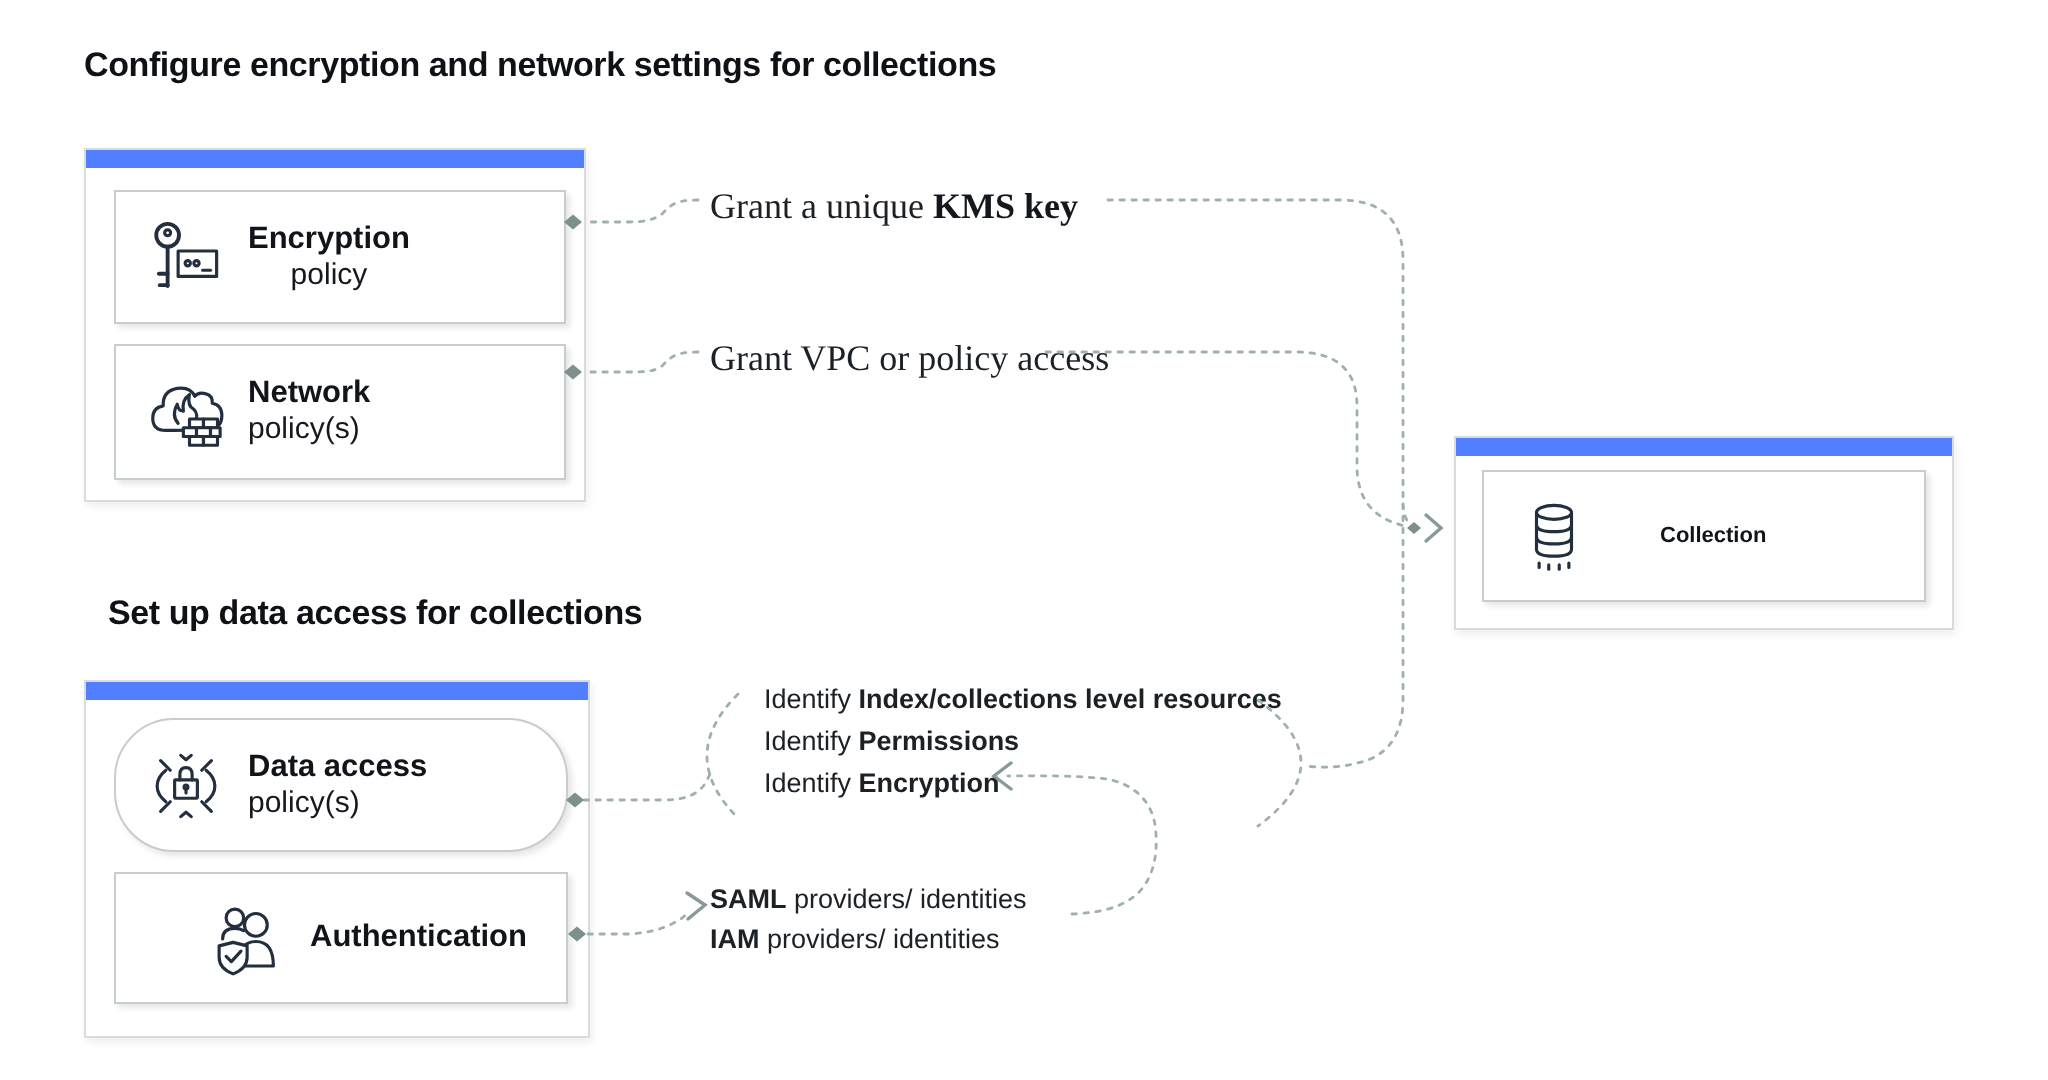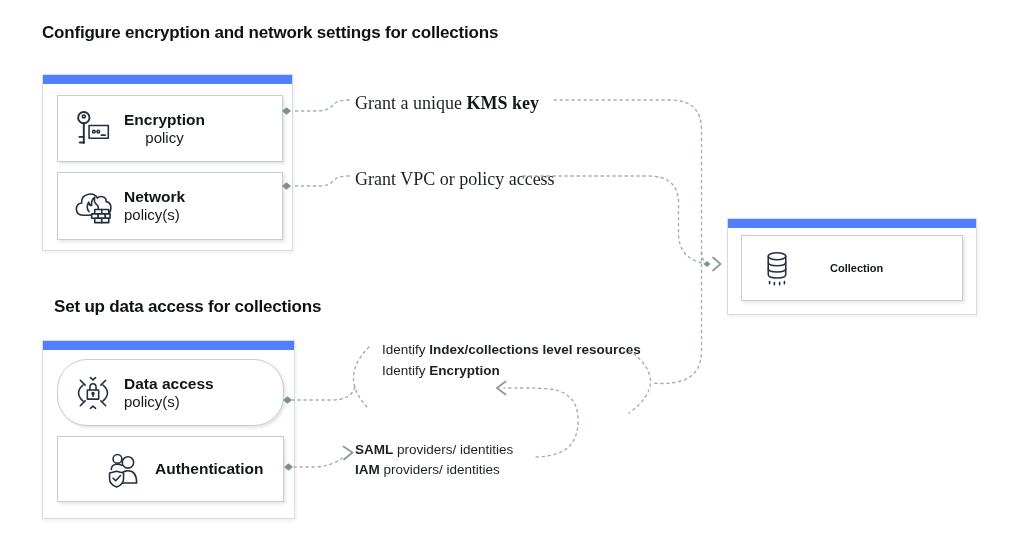--- a/index.html
+++ b/index.html
@@ -142,20 +142,21 @@
         </svg>
       </span>
       <span class="item-label">
         <span class="item-title" style="display:block;">Authentication</span>
       </span>
     </div>
   </div>
 
   <div class="multi" style="left:382px;top:339px;line-height:21px;">
     <span class="ln"><span>Identify </span><b>Index/collections level resources</b></span>
+    <span class="ln"><span>Identify </span><b>Permissions</b></span>
     <span class="ln"><span>Identify </span><b>Encryption</b></span>
   </div>
 
   <div class="multi" style="left:355px;top:440px;line-height:19.5px;">
     <span class="ln"><b>SAML</b><span> providers/ identities</span></span>
     <span class="ln"><b>IAM</b><span> providers/ identities</span></span>
   </div>
 
   <svg id="overlay" width="1024" height="540" viewBox="0 0 1024 540">
 

